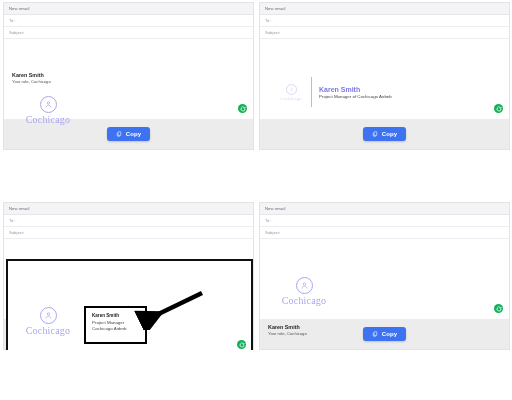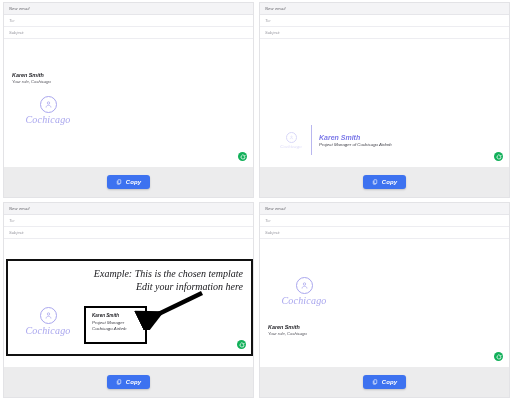--- a/index.html
+++ b/index.html
@@ -11,26 +11,25 @@
   }
   .grid{
     width:512px;height:400px;
     display:grid;
     grid-template-columns:1fr 1fr;
     grid-template-rows:1fr 1fr;
     background:#ffffff;
   }
   .panel{
     position:relative;
-    width:251px;height:196px;
+    width:251px;height:148px;
     margin:2px 0 0 3px;
     background:#fafafa;
     display:flex;flex-direction:column;
     overflow:hidden;
-    font-style:italic;
   }
   
   .window{
     background:#ffffff;
     border:1px solid #e3e3e6;
     border-bottom:none;
     display:flex;flex-direction:column;
     flex:1;
     min-height:0;
   }
@@ -271,24 +270,20 @@
       <div class="copy-btn">
         <svg width="6" height="6" viewBox="0 0 24 24" fill="none" stroke="#ffffff" stroke-width="2.4">
           <rect x="8" y="3" width="11" height="15" rx="1.5"></rect>
             <path d="M5 7v12a2 2 0 0 0 2 2h8"></path>
         </svg>
         <span class="lbl">Copy</span>
       </div>
     </div>
 
     <div class="annot">
-      <div class="annot-text">
-        <div>Example: This is the chosen template</div>
-        <div>Edit your information here</div>
-      </div>
       <div class="annot-logo logo">
         <div class="logo-mark">
           <svg width="9" height="9" viewBox="0 0 24 24" fill="none" stroke="#a9a6ee" stroke-width="2">
             <circle cx="12" cy="8" r="3.2"></circle>
               <path d="M5.5 20c0-3.6 2.9-6 6.5-6s6.5 2.4 6.5 6"></path>
           </svg>
         </div>
         <div class="logo-word">Cochicago</div>
       </div>
       <div class="hl-box">

